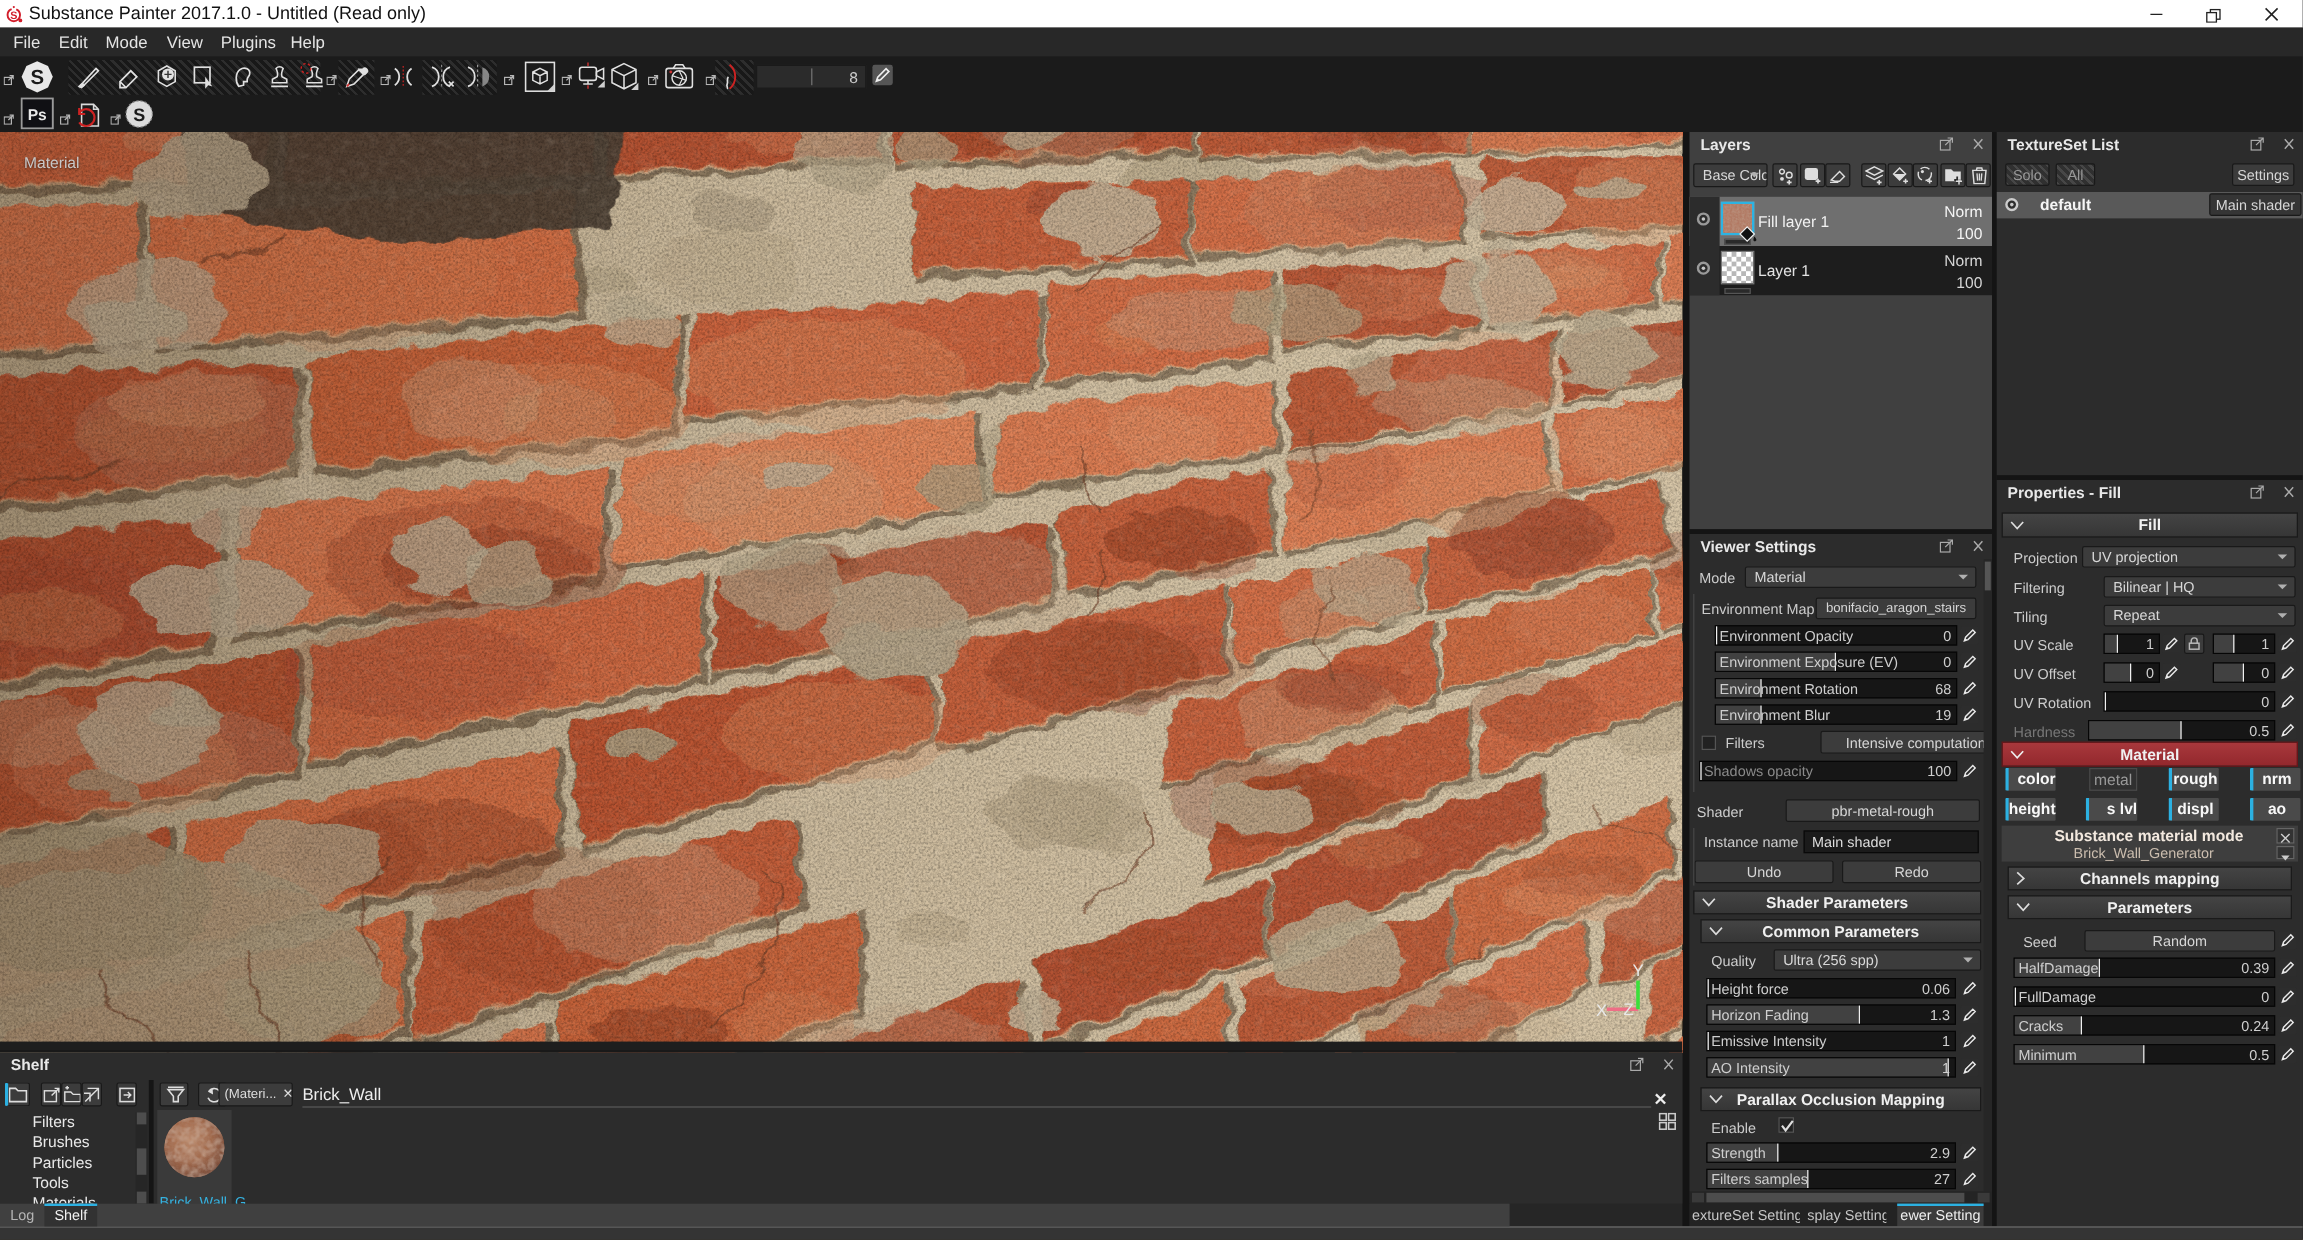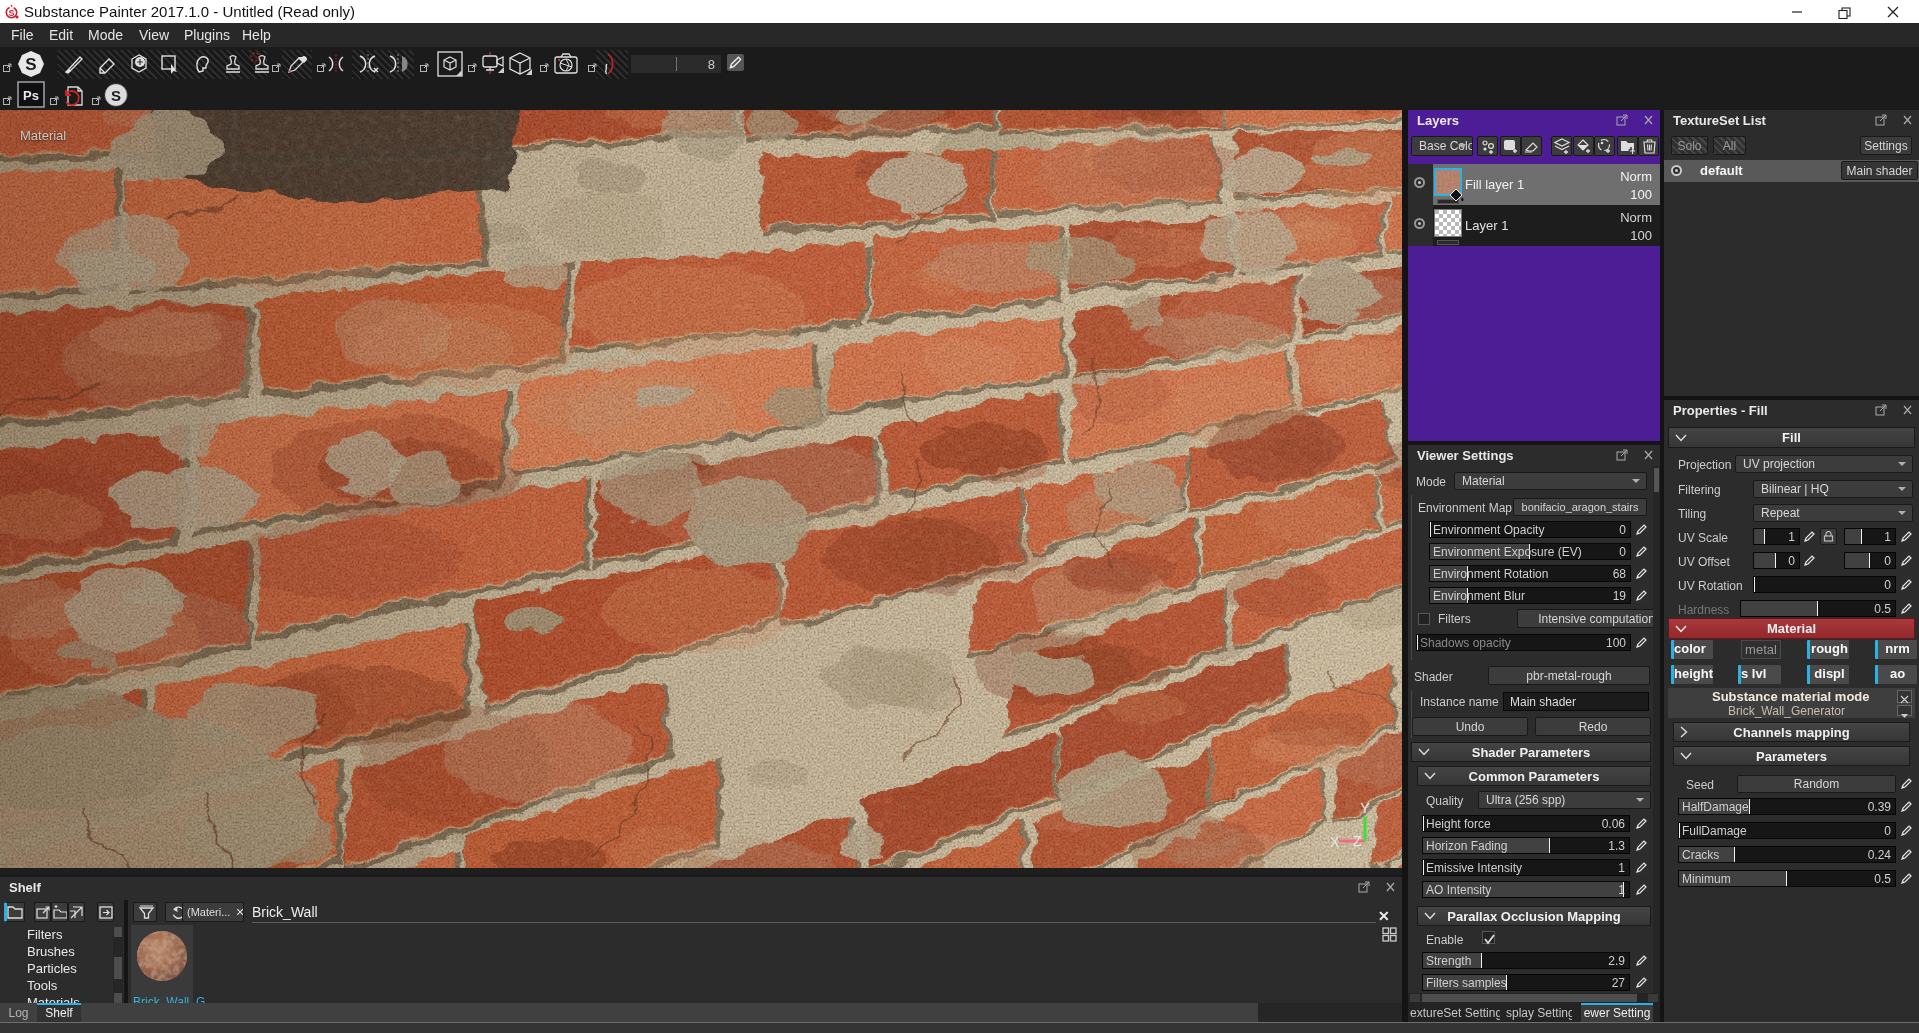--- a/index.html
+++ b/index.html
@@ -689,21 +689,21 @@
     <div class="abs splitv" style="left:1402px;top:110px;width:6px;height:912px"></div>
     <div class="abs splitv" style="left:1660px;top:110px;width:4px;height:912px"></div>
     <svg width="0" height="0" style="position:absolute">
       <defs>
         <filter id="thn">
           <feTurbulence type="fractalNoise" baseFrequency="0.5" numOctaves="2" seed="3"></feTurbulence>
           <feColorMatrix type="matrix" values="0 0 0 0 0.55 0 0 0 0 0.42 0 0 0 0 0.33 0.8 0.8 0.8 0 -0.9"></feColorMatrix>
         </filter>
       </defs>
     </svg>
-    <div class="abs panel" style="left:1408px;top:110px;width:252px;height:331px;background:#4c1d95">
+    <div class="abs panel" style="left:1408px;top:110px;width:252px;height:331px;background:#404040">
       <div class="phead">
         <span class="t">Layers</span>
         <svg class="abs" style="right:6px;top:4px" width="38" height="12" viewBox="0 0 38 12">
           <rect x="1" y="3" width="8" height="8" fill="none" stroke="#aaa"></rect>
           <path d="M5 7 L11 1 M7 1 L11 1 L11 5" stroke="#aaa" fill="none"></path>
           <path d="M29 2 L36 10 M36 2 L29 10" stroke="#aaa" stroke-width="1.2"></path>
         </svg>
       </div>
       <div class="abs drop" style="left:3px;top:26px;width:62px;height:20px;line-height:19px">Base Colo</div>
       <div class="abs btn" style="left:69px;top:26px;width:21px;height:20px">
@@ -1047,26 +1047,26 @@
         <span class="val">0.5</span>
       </div>
       <div class="abs" style="left:235px;top:201px;width:15px;height:15px;background:#2d2d2d;border-radius:2px"><svg width="13" height="13" viewBox="0 0 13 13" style="margin:1px">
           <path d="M2 11 L3 8 L9 2 L11 4 L5 10 Z" fill="none" stroke="#e8e8e8" stroke-width="1.2"></path>
           <path d="M2 11 L4.2 10.2 L2.8 8.8 Z" fill="#e8e8e8"></path>
         </svg></div>
       <div class="shead" style="left:4px;top:218px;width:247px;height:21px;line-height:20px;background:linear-gradient(#a8383c,#93282d);border-color:#6b1418">Material</div>
       <svg class="abs" style="left:11px;top:225px" width="12" height="8" viewBox="0 0 12 8">
         <path d="M1 1 L6 6.5 L11 1" fill="none" stroke="#eee" stroke-width="1.4"></path>
       </svg>
-      <div class="abs" style="left:7px;top:240px;width:42px;height:19px;background:#4a4a4a;border-left:3px solid #2cb1e2;border-radius:1px;color:#f8f8f8;font-weight:bold;font-size:13px;text-align:left;line-height:18px">color</div>
+      <div class="abs" style="left:7px;top:240px;width:42px;height:19px;background:#4a4a4a;border-left:3px solid #2cb1e2;border-radius:1px;color:#f8f8f8;font-weight:bold;font-size:13px;text-align:right;line-height:18px">color</div>
       <div class="abs" style="left:77px;top:240px;width:40px;height:19px;background:#303030;border:1px solid #4a4a4a;color:#999;font-size:13px;text-align:center;line-height:17px">metal</div>
       <div class="abs" style="left:143px;top:240px;width:42px;height:19px;background:#4a4a4a;border-left:3px solid #2cb1e2;border-radius:1px;color:#f8f8f8;font-weight:bold;font-size:13px;text-align:center;line-height:18px">rough</div>
       <div class="abs" style="left:211px;top:240px;width:42px;height:19px;background:#4a4a4a;border-left:3px solid #2cb1e2;border-radius:1px;color:#f8f8f8;font-weight:bold;font-size:13px;text-align:center;line-height:18px">nrm</div>
       <div class="abs" style="left:7px;top:265px;width:42px;height:19px;background:#4a4a4a;border-left:3px solid #2cb1e2;border-radius:1px;color:#f8f8f8;font-weight:bold;font-size:13px;text-align:center;line-height:18px">height</div>
-      <div class="abs" style="left:74px;top:265px;width:43px;height:19px;background:#4a4a4a;border-left:3px solid #2cb1e2;border-radius:1px;color:#f8f8f8;font-weight:bold;font-size:13px;text-align:left;line-height:18px">s lvl</div>
+      <div class="abs" style="left:74px;top:265px;width:43px;height:19px;background:#4a4a4a;border-left:3px solid #2cb1e2;border-radius:1px;color:#f8f8f8;font-weight:bold;font-size:13px;text-align:right;line-height:18px">s lvl</div>
       <div class="abs" style="left:143px;top:265px;width:42px;height:19px;background:#4a4a4a;border-left:3px solid #2cb1e2;border-radius:1px;color:#f8f8f8;font-weight:bold;font-size:13px;text-align:center;line-height:18px">displ</div>
       <div class="abs" style="left:211px;top:265px;width:42px;height:19px;background:#4a4a4a;border-left:3px solid #2cb1e2;border-radius:1px;color:#f8f8f8;font-weight:bold;font-size:13px;text-align:center;line-height:18px">ao</div>
       <div class="abs" style="left:4px;top:288px;width:247px;height:30px;background:#3e3e3e">
         <span class="abs" style="left:44px;top:1px;color:#f3e9df;font-weight:bold;font-size:13px">Substance material mode</span>
         <span class="abs" style="left:60px;top:16px;color:#cbbdae;font-size:12px">Brick_Wall_Generator</span>
         <div class="abs" style="right:3px;top:2px;width:15px;height:13px;background:#333;border:1px solid #666"><svg width="13" height="11" viewBox="0 0 13 11">
             <path d="M3 2 L10 9 M10 2 L3 9" stroke="#ccc" stroke-width="1.2"></path>
           </svg></div>
         <div class="abs" style="right:3px;top:17px;width:15px;height:11px;background:#333;border:1px solid #666"><svg width="13" height="9" viewBox="0 0 13 9">
             <path d="M3 3 L6.5 7 L10 3 Z" fill="#ccc"></path>

